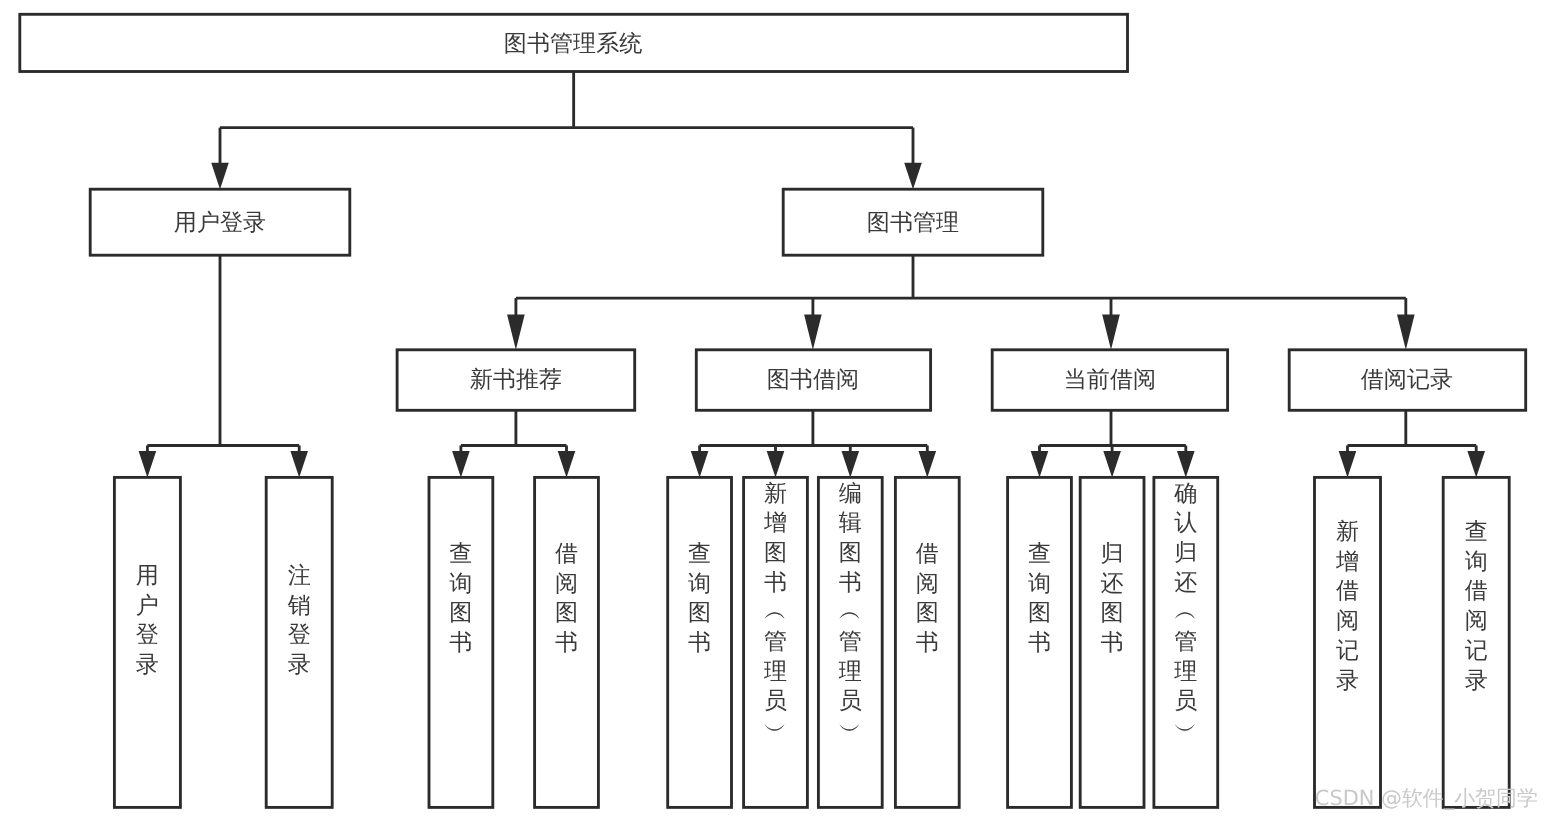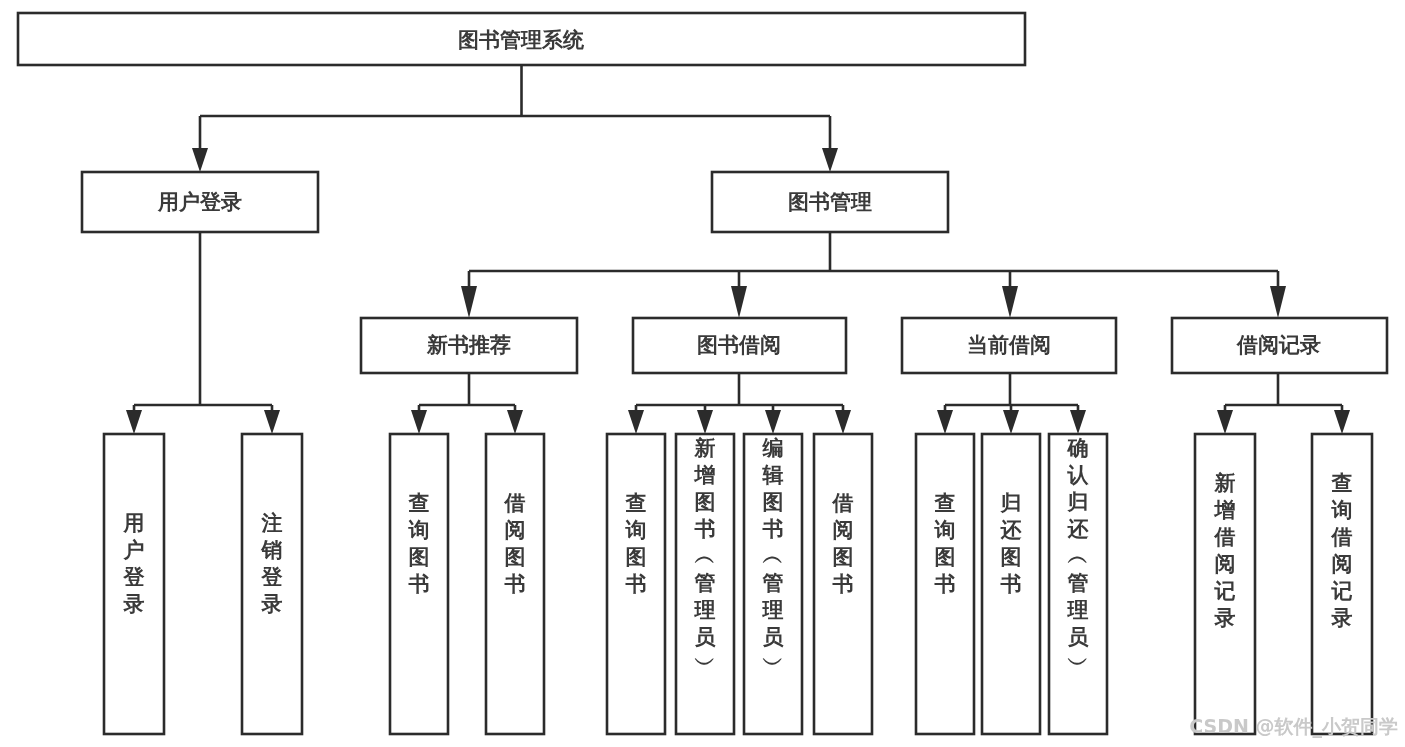--- a/index.html
+++ b/index.html
@@ -10,21 +10,20 @@
   }
   body {
     font-family: "DejaVu Sans", "Liberation Sans", sans-serif;
   }
   #diagram-root {
     position: relative;
     width: 1405px;
     height: 747px;
     background: #ffffff;
     overflow: hidden;
-    font-weight: bold;
   }
   svg.diagram-canvas {
     position: absolute;
     left: 0;
     top: 0;
     width: 1405px;
     height: 747px;
   }
   .node-box {
     fill: #ffffff;

